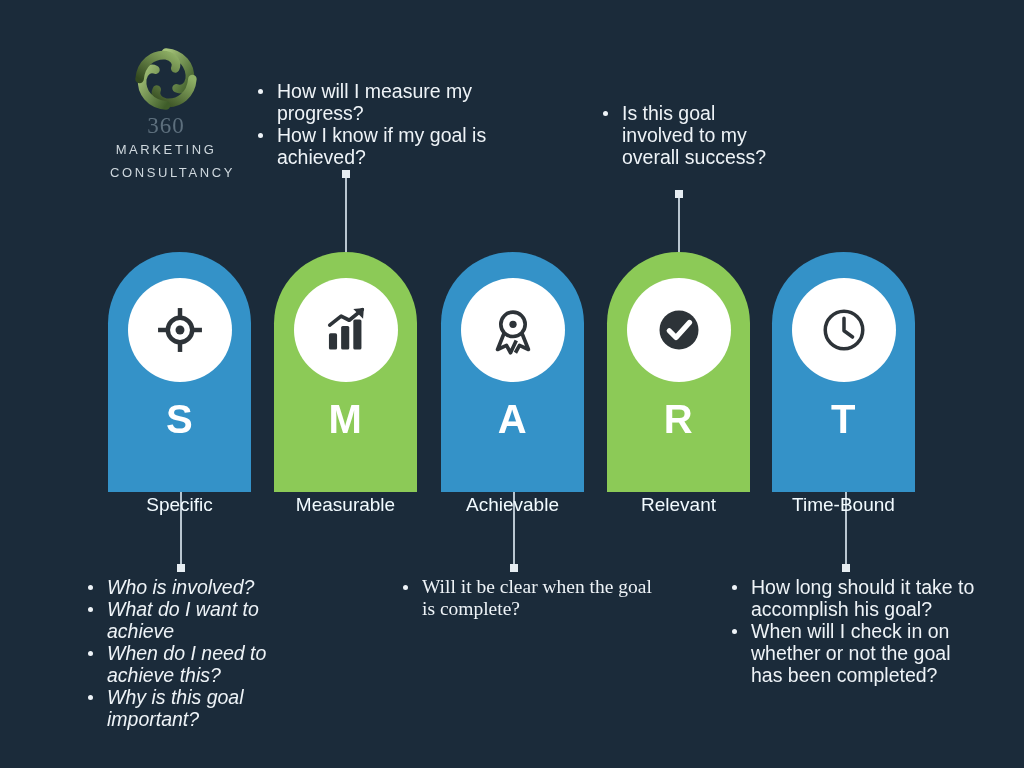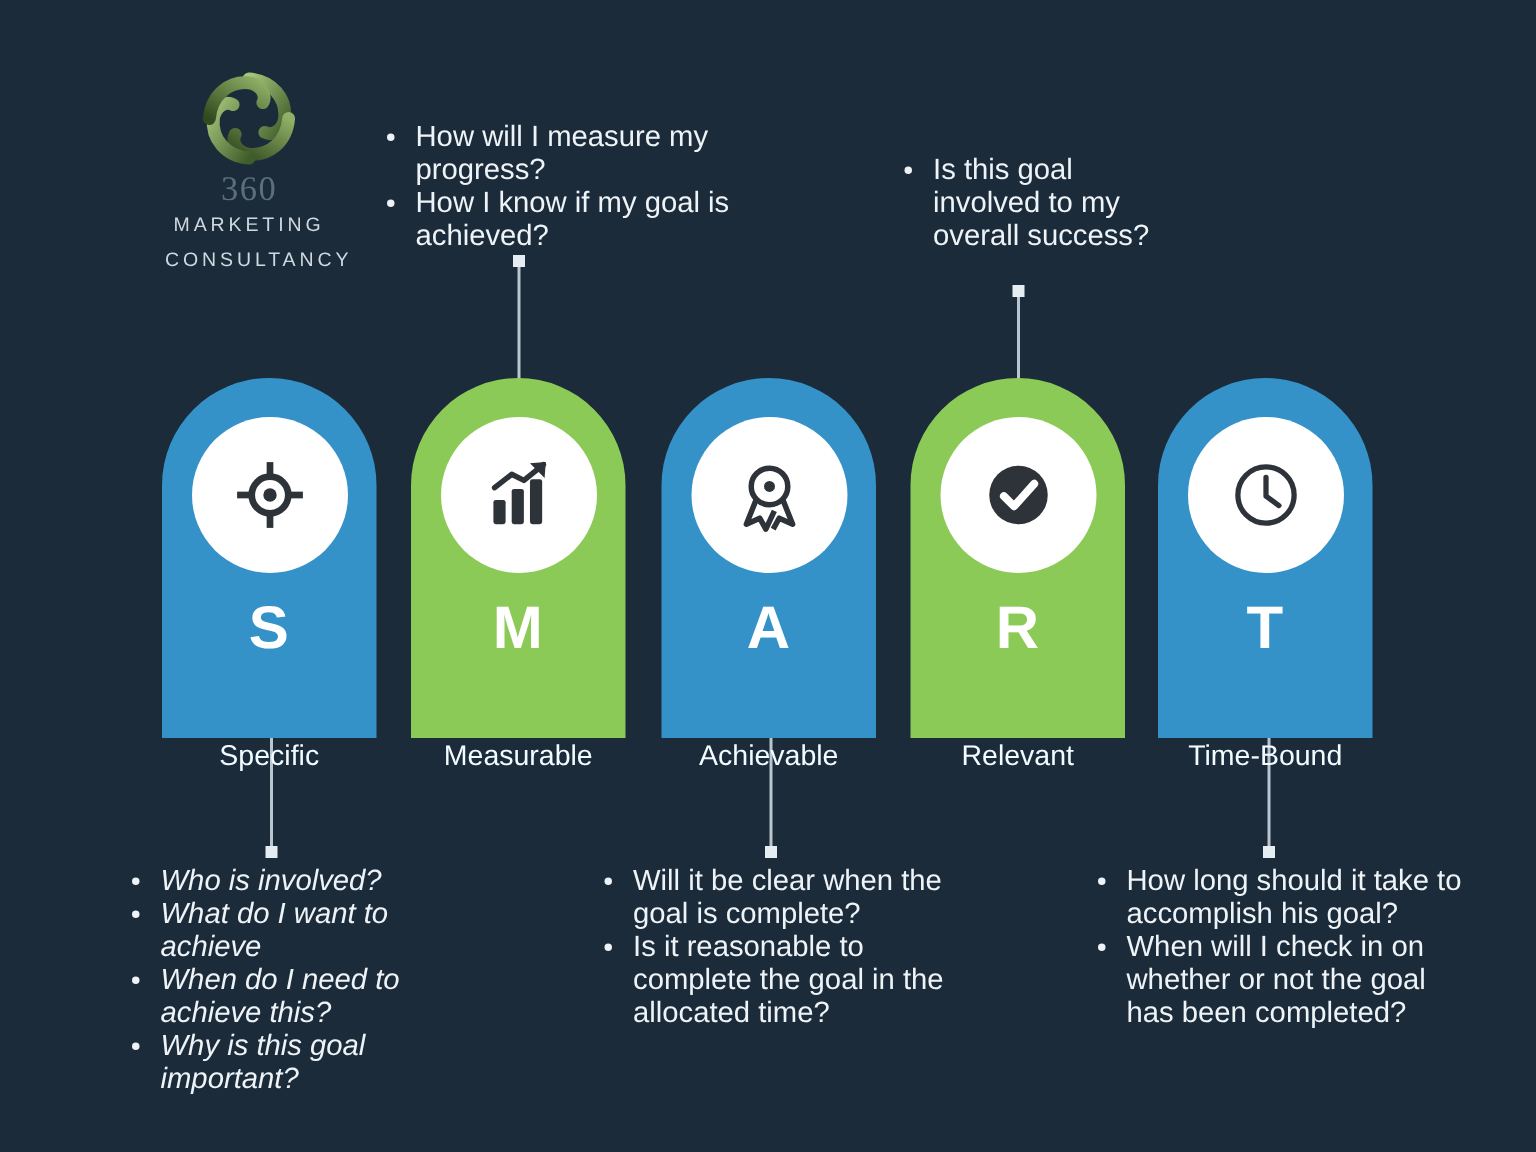--- a/index.html
+++ b/index.html
@@ -285,24 +285,23 @@
 
   <div class="bullets" style="left:86px; top:576px; width:215px;font-style:italic;">
     <ul>
       <li>Who is involved?</li>
       <li>What do I want to achieve</li>
       <li>When do I need to achieve this?</li>
       <li>Why is this goal important?</li>
     </ul>
   </div>
 
-  <div class="bullets" style="left:401px; top:576px; width:255px;">
+  <div class="bullets" style="left:401px; top:576px; width:255px;font-family:Liberation Serif, serif;">
     <ul>
       <li>Will it be clear when the goal is complete?</li>
-      <li>Is it reasonable to complete the goal in the allocated time?</li>
     </ul>
   </div>
 
   <div class="bullets" style="left:730px; top:576px; width:245px;">
     <ul>
       <li>How long should it take to accomplish his goal?</li>
       <li>When will I check in on whether or not the goal has been completed?</li>
     </ul>
   </div>
 

